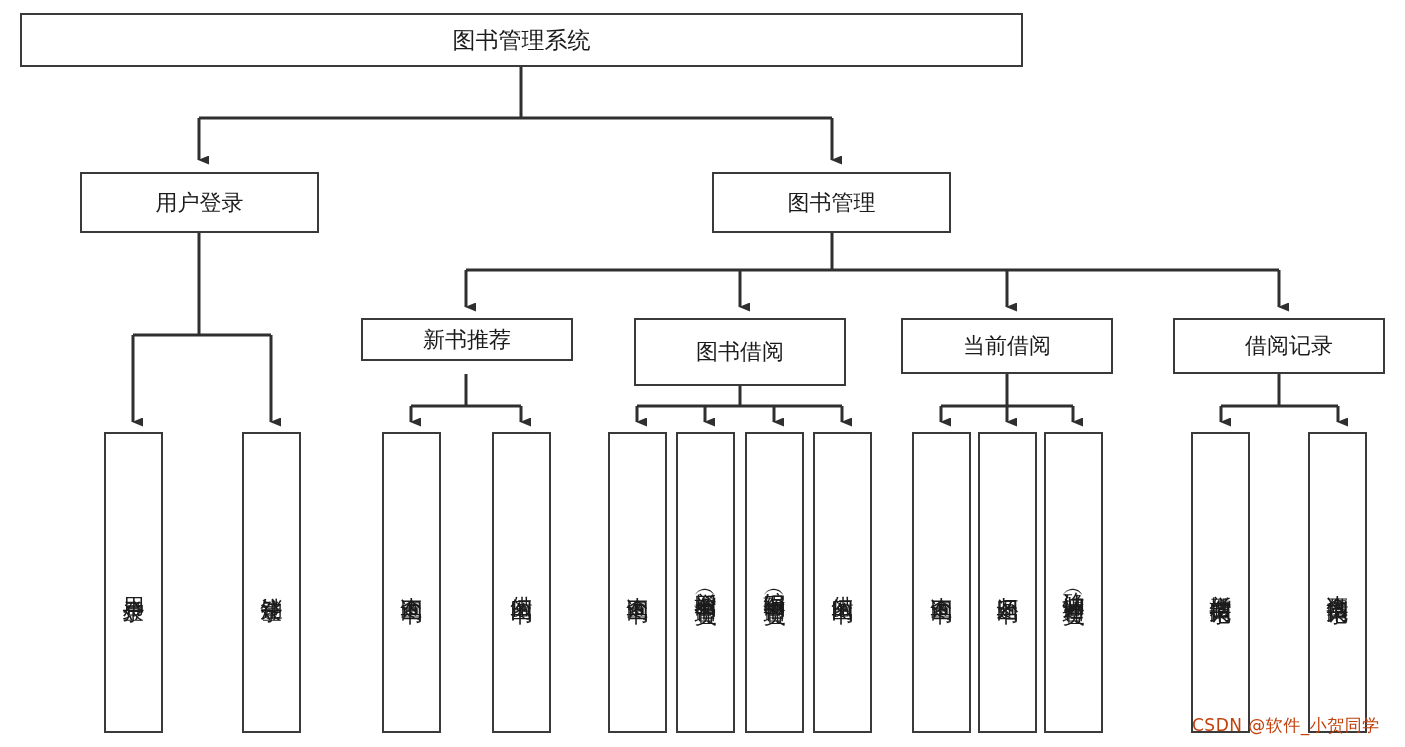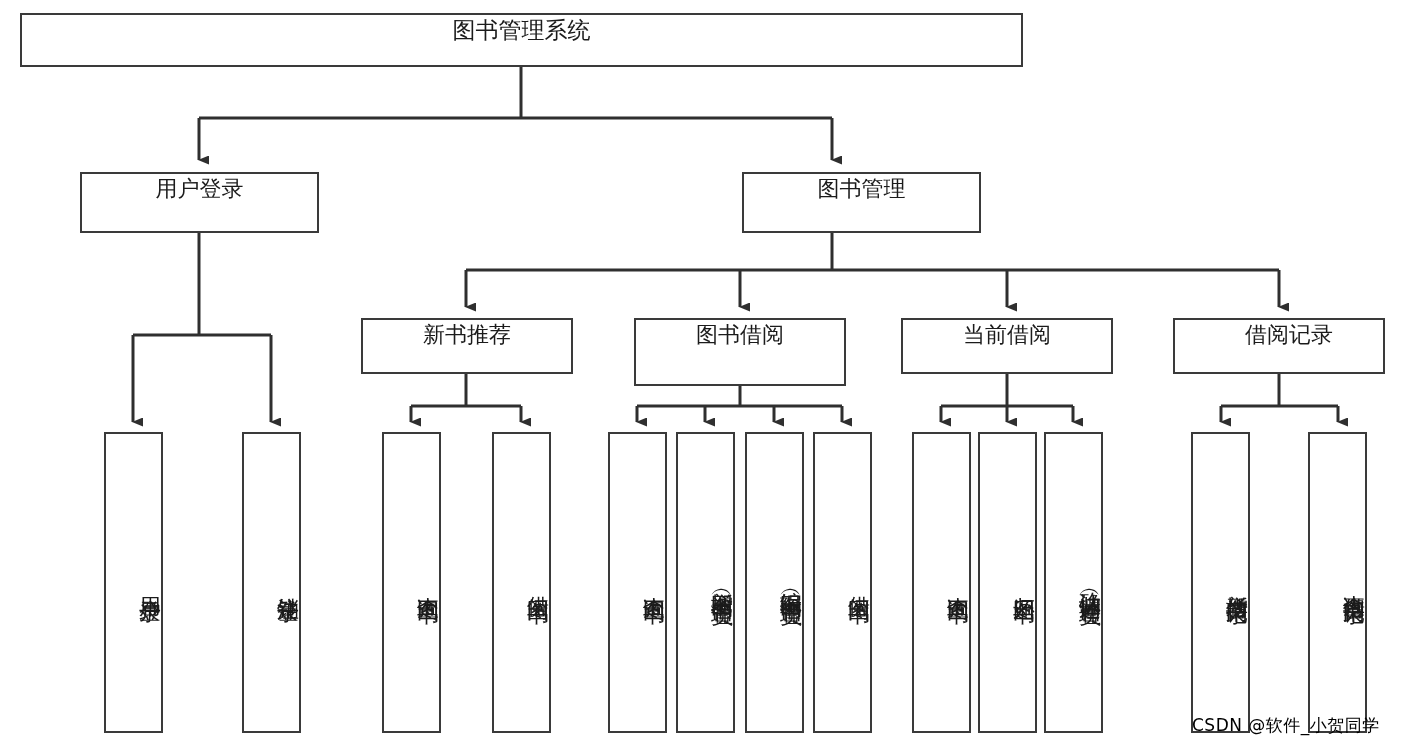--- a/index.html
+++ b/index.html
@@ -24,20 +24,21 @@
     width: 1405px;
     height: 747px;
     pointer-events: none;
   }
   .node {
     position: absolute;
     box-sizing: border-box;
     background: #ffffff;
     border: 2px solid #3a3a3a;
     display: flex;
+    align-items: center;
     justify-content: center;
     color: #1b1b1b;
   }
   .node.root {
     font-size: 23px;
   }
   .node.lvl2 {
     font-size: 22px;
   }
   .node.leaf {
@@ -52,21 +53,21 @@
   .node.leaf > span {
     writing-mode: vertical-rl;
     text-orientation: upright;
     display: block;
   }
   .watermark {
     position: absolute;
     left: 1192px;
     top: 714px;
     font-size: 17px;
-    color: #000000;
+    color: #c2410c;
     white-space: nowrap;
     letter-spacing: 0.5px;
   }
 </style>
 </head>
 <body>
 
 <div id="canvas">
 
   <svg id="wires" viewBox="0 0 1405 747" xmlns="http://www.w3.org/2000/svg">
@@ -121,25 +122,25 @@
     </g>
   </svg>
 
   <div class="node root" style="left:20px; top:13px; width:1003px; height:54px;">
     <span>图书管理系统</span>
   </div>
 
   <div class="node lvl2" style="left:80px; top:172px; width:239px; height:61px;">
     <span>用户登录</span>
   </div>
-  <div class="node lvl2" style="left:712px; top:172px; width:239px; height:61px;margin-left:30px;">
+  <div class="node lvl2" style="left:712px; top:172px; width:239px; height:61px;">
     <span>图书管理</span>
   </div>
 
-  <div class="node lvl2" style="left:361px; top:318px; width:212px; height:56px;">
+  <div class="node lvl2" style="left:361px; top:318px; width:212px; height:43px;">
     <span>新书推荐</span>
   </div>
   <div class="node lvl2" style="left:634px; top:318px; width:212px; height:68px;">
     <span>图书借阅</span>
   </div>
   <div class="node lvl2" style="left:901px; top:318px; width:212px; height:56px;">
     <span>当前借阅</span>
   </div>
   <div class="node lvl2" style="left:1173px; top:318px; width:212px; height:56px;padding-left:20px;">
     <span>借阅记录</span>

